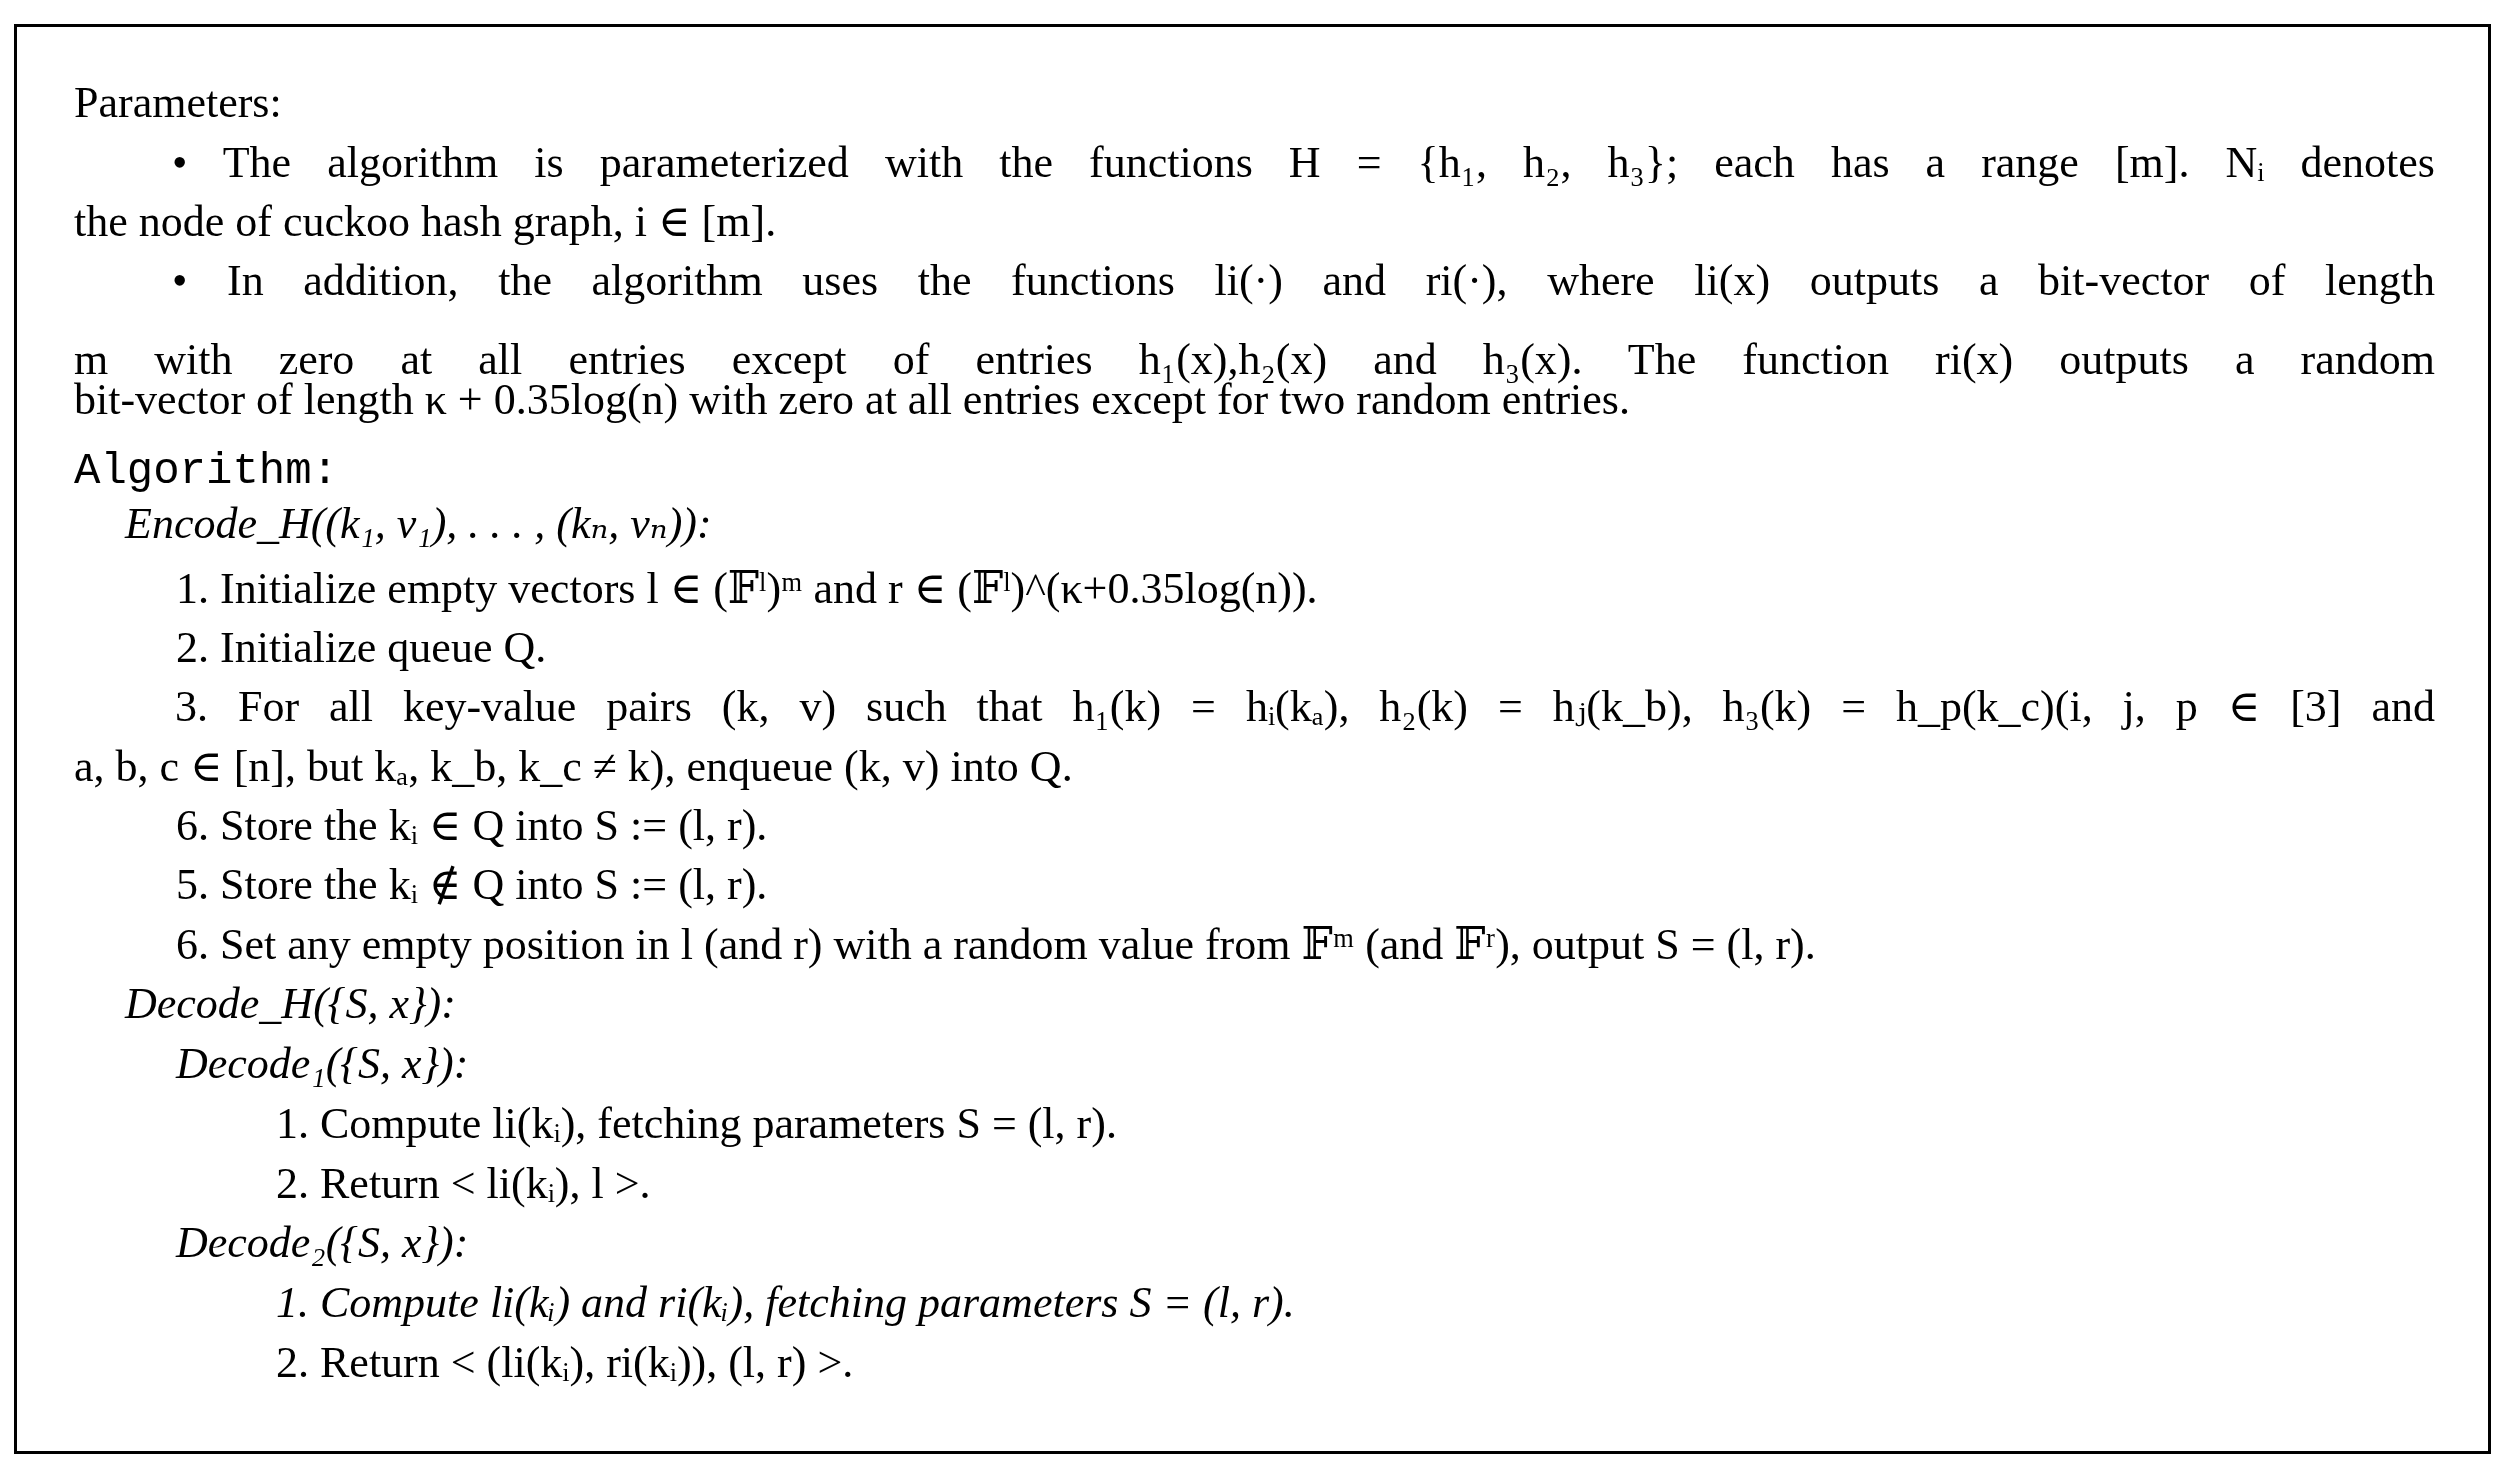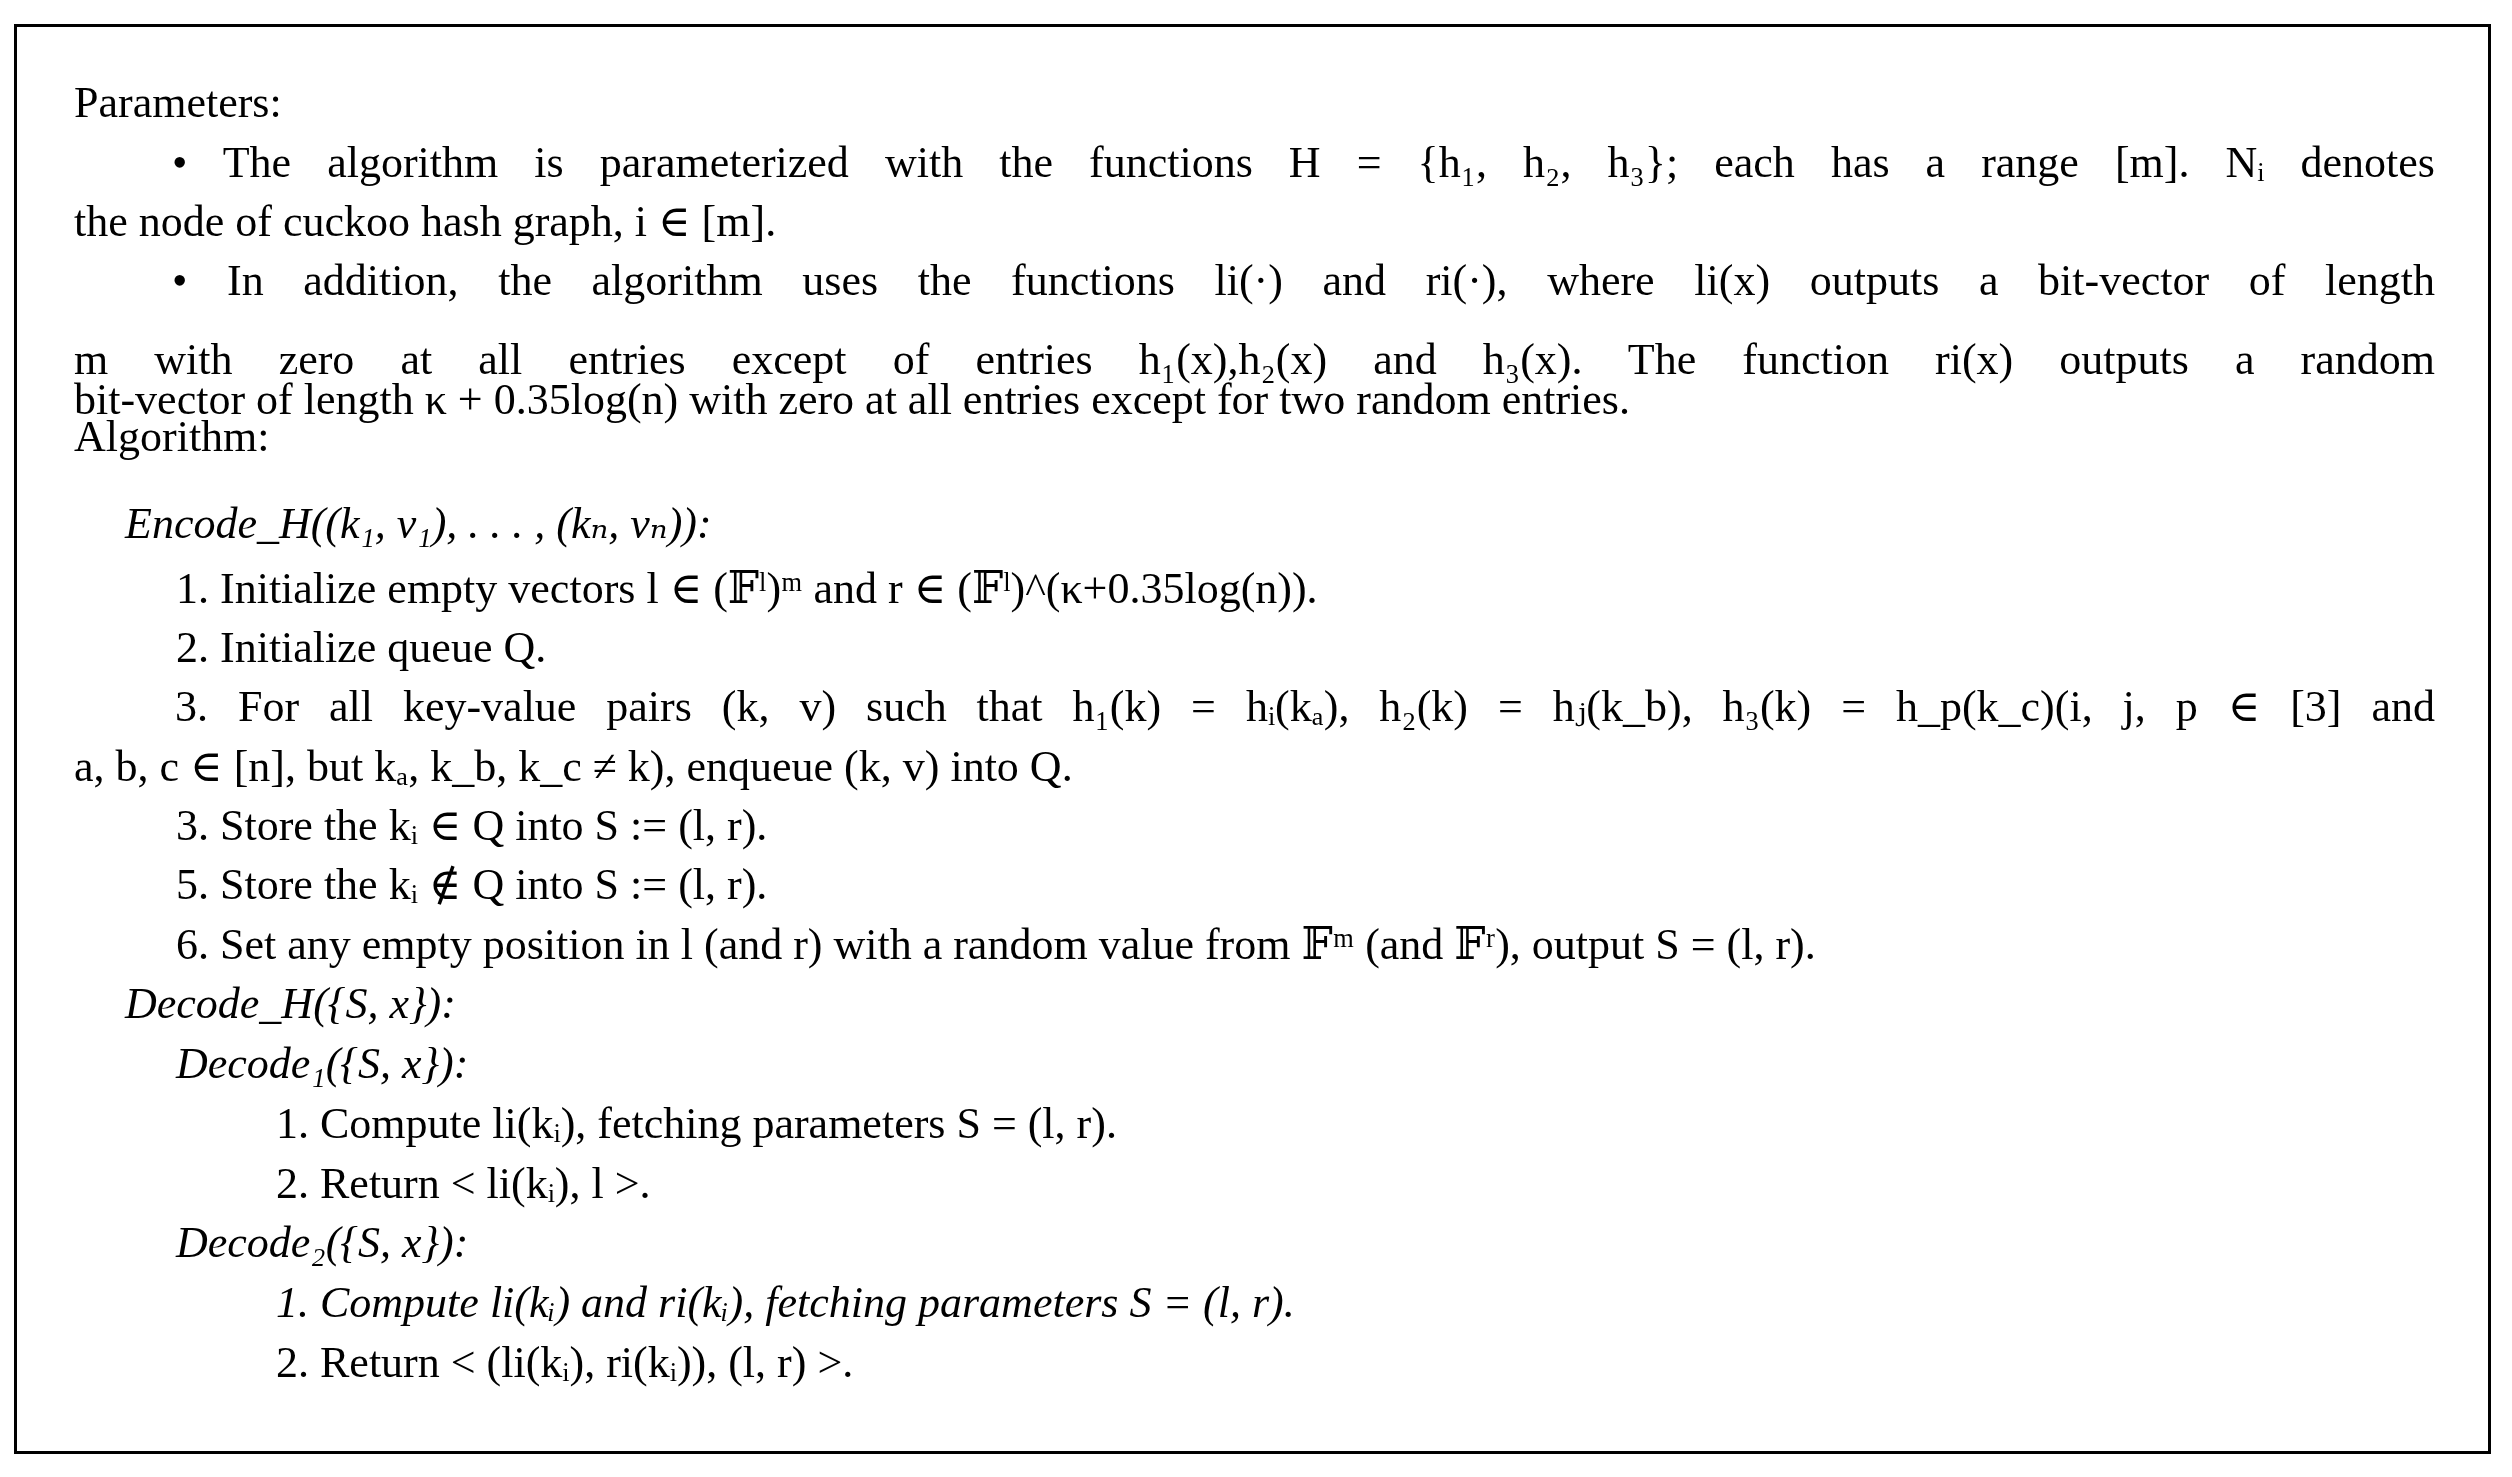--- a/index.html
+++ b/index.html
@@ -19,28 +19,28 @@
 
 <div class="line" style="left:74px;top:76px;">Parameters:</div>
 
 <div class="line just" style="left:74px;top:136px;width:2361px;text-indent:98px;">• The algorithm is parameterized with the functions H = {h₁, h₂, h₃}; each has a range [m]. Nᵢ denotes</div>
 <div class="line" style="left:74px;top:195px;">the node of cuckoo hash graph, i ∈ [m].</div>
 
 <div class="line just" style="left:74px;top:254px;width:2361px;text-indent:98px;">• In addition, the algorithm uses the functions li(·) and ri(·), where li(x) outputs a bit-vector of length</div>
 <div class="line just" style="left:74px;top:313px;width:2361px;margin-top:20px;">m with zero at all entries except of entries h₁(x),h₂(x) and h₃(x).  The function ri(x) outputs a random</div>
 <div class="line" style="left:74px;top:373px;">bit-vector of length κ + 0.35log(n) with zero at all entries except for two random entries.</div>
 
-<div class="line" style="left:74px;top:410px;">Algorithm:</div>
+<div class="line" style="left:74px;top:445px;font-family:Liberation Mono, monospace;">Algorithm:</div>
 
 <div class="line i" style="left:125px;top:497px;">Encode_H((k₁, v₁), . . . , (kₙ, vₙ)):</div>
 <div class="line" style="left:176px;top:562px;">1. Initialize empty vectors l ∈ (𝔽ˡ)ᵐ and r ∈ (𝔽ˡ)^(κ+0.35log(n)).</div>
 <div class="line" style="left:176px;top:621px;">2. Initialize queue Q.</div>
 <div class="line just" style="left:74px;top:680px;width:2361px;text-indent:101px;">3. For all key-value pairs (k, v) such that h₁(k) = hᵢ(kₐ), h₂(k) = hⱼ(k_b), h₃(k) = h_p(k_c)(i, j, p ∈ [3] and</div>
 <div class="line" style="left:74px;top:740px;">a, b, c ∈ [n], but kₐ, k_b, k_c ≠ k), enqueue (k, v) into Q.</div>
-<div class="line" style="left:176px;top:799px;">3. Store the kᵢ ∈ Q into S := (l, r).</div>
+<div class="line" style="left:176px;top:799px;">6. Store the kᵢ ∈ Q into S := (l, r).</div>
 <div class="line" style="left:176px;top:858px;">5. Store the kᵢ ∉ Q into S := (l, r).</div>
 <div class="line" style="left:176px;top:918px;">6. Set any empty position in l (and r) with a random value from 𝔽ᵐ (and 𝔽ʳ), output S = (l, r).</div>
 
 <div class="line i" style="left:125px;top:977px;">Decode_H({S, x}):</div>
 <div class="line i" style="left:176px;top:1037px;">Decode₁({S, x}):</div>
 <div class="line" style="left:276px;top:1097px;">1. Compute li(kᵢ), fetching parameters S = (l, r).</div>
 <div class="line" style="left:276px;top:1157px;">2. Return &lt; li(kᵢ), l &gt;.</div>
 <div class="line i" style="left:176px;top:1216px;">Decode₂({S, x}):</div>
 <div class="line" style="left:276px;top:1276px;font-style:italic;">1. Compute li(kᵢ) and ri(kᵢ), fetching parameters S = (l, r).</div>
 <div class="line" style="left:276px;top:1336px;">2. Return &lt; (li(kᵢ), ri(kᵢ)), (l, r) &gt;.</div>

